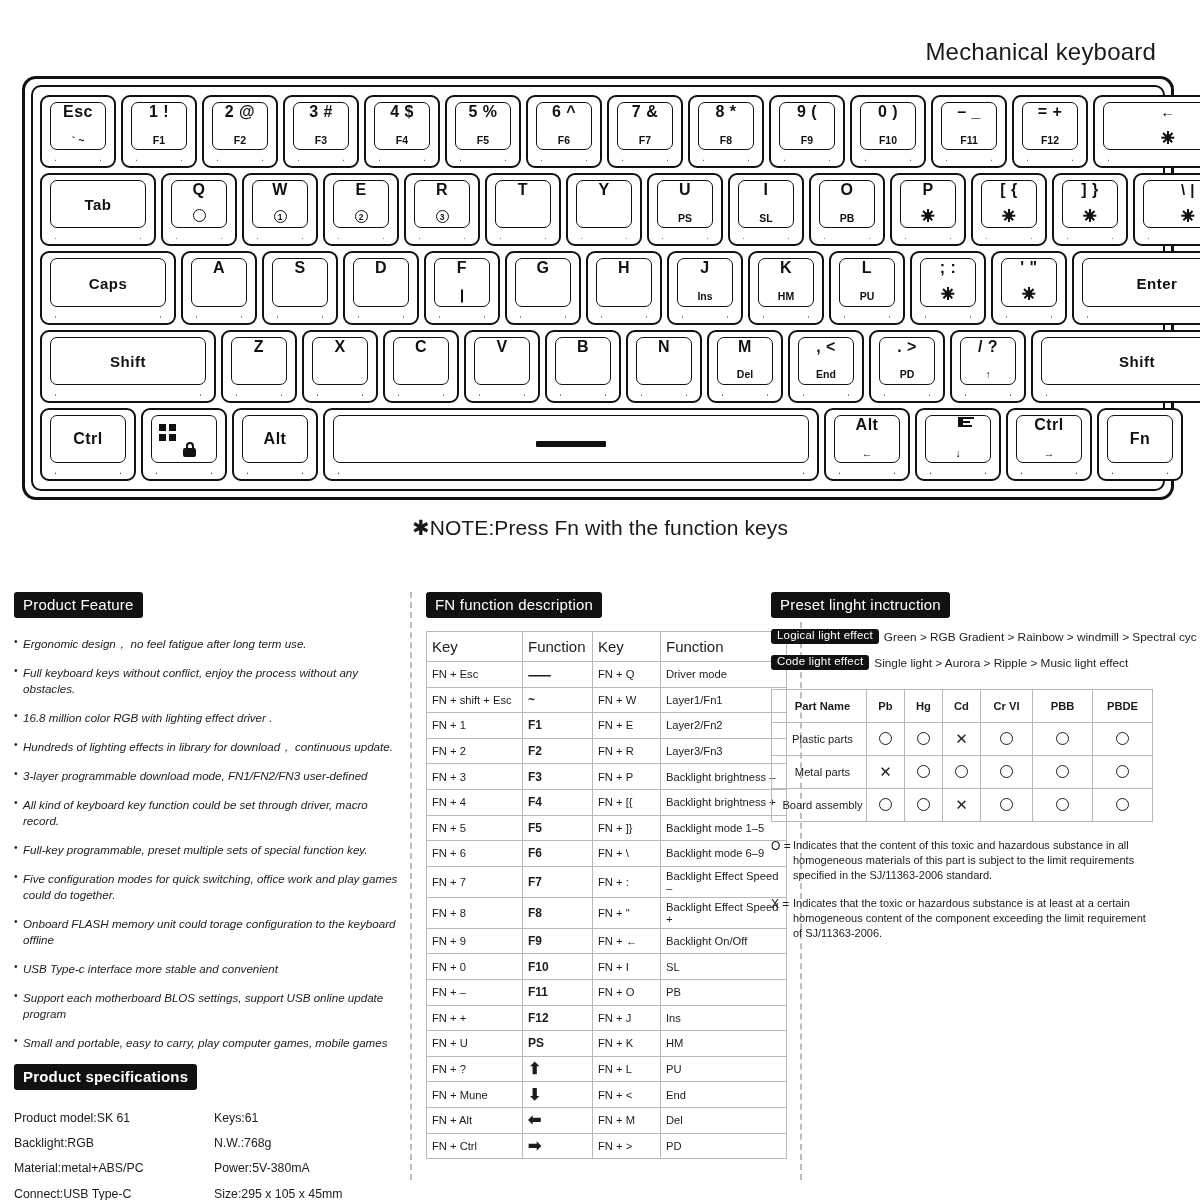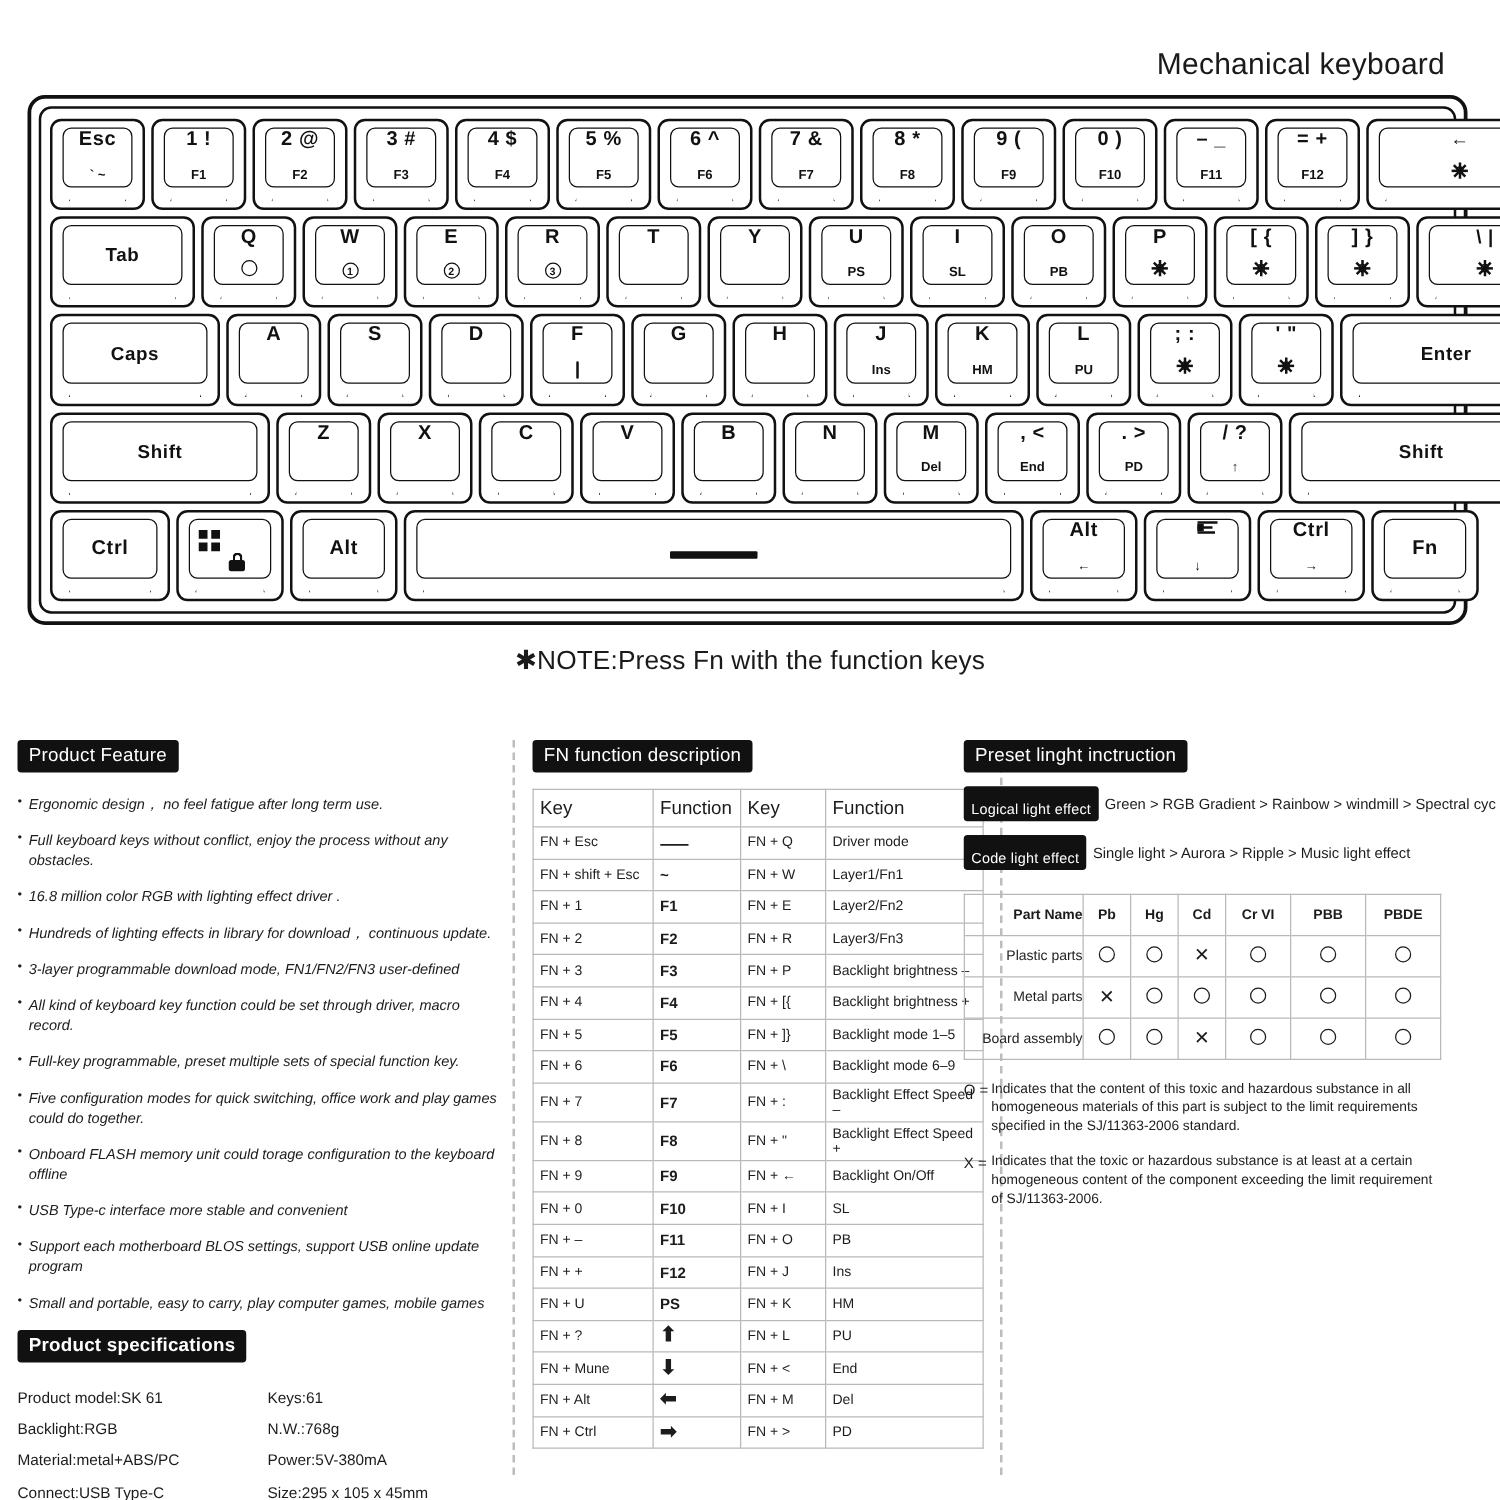--- a/index.html
+++ b/index.html
@@ -131,21 +131,21 @@
   .col-c { left: 771px; width: 384px; }
   .vdiv { position: absolute; top: 0; height: 588px; border-left: 2px dashed #bdbdbd; }
   .vdiv.v1 { left: 410px; }
   .vdiv.v2 { left: 800px; }
 
   .pill {
     display: inline-block; background: #111; color: #fff;
     font-size: 15px; padding: 4px 9px 5px; border-radius: 3px;
     letter-spacing: .2px; white-space: nowrap;
   }
-  .pill.sm { font-size: 11.5px; padding: 13px 6px 3px; }
+  .pill.sm { font-size: 11.5px; padding: 0 6px 3px; }
 
   .feat { margin-top: 18px; font-style: italic; }
   .feat li {
     list-style: none; font-size: 11.6px; line-height: 1.35;
     margin-bottom: 13.5px; position: relative; padding-left: 9px; color:#1c1c1c;
   }
   .feat li::before { content:"\2022"; position:absolute; left:0; top:-1px; font-size:10px; }
 
   .specs { margin-top: 16px; display: flex; }
   .specs .scol { font-size: 12.3px; line-height: 2.05; color:#1c1c1c; }
@@ -168,21 +168,21 @@
   
   .light-line { margin-top: 11px; display: flex; align-items: center; gap: 5px; white-space: nowrap; }
   .light-line .txt { font-size: 11.8px; color:#1c1c1c; }
 
   
   .rohs { margin-top: 19px; width: 371px; border-collapse: collapse; table-layout: fixed; }
   .rohs th, .rohs td {
     border: 1px solid #b9b9b9; font-size: 11.2px; color:#1c1c1c;
     height: 33px; text-align: center; vertical-align: middle;
   }
-  .rohs th:first-child, .rohs td:first-child { text-align: right; padding-left: 7px; }
+  .rohs th:first-child, .rohs td:first-child { text-align: center; padding-left: 7px; }
   .rohs col.p { width: 95px; }
   .rohs col.n { width: 38px; }
   .rohs col.w { width: 52px; }
   .rohs col.x { width: 60px; }
   .mark-o { display:inline-block; width:13px; height:13px; border:1.5px solid #1c1c1c; border-radius:50%; }
   .mark-x { display:inline-block; font-size:15px; line-height:13px; }
 
   .foot { margin-top: 16px; font-size: 11px; line-height: 1.37; color:#1c1c1c; position:relative; padding-left:22px; }
   .foot + .foot { margin-top: 13px; }
   .foot .sym { position:absolute; left:0; top:0px; font-size:12px; }

